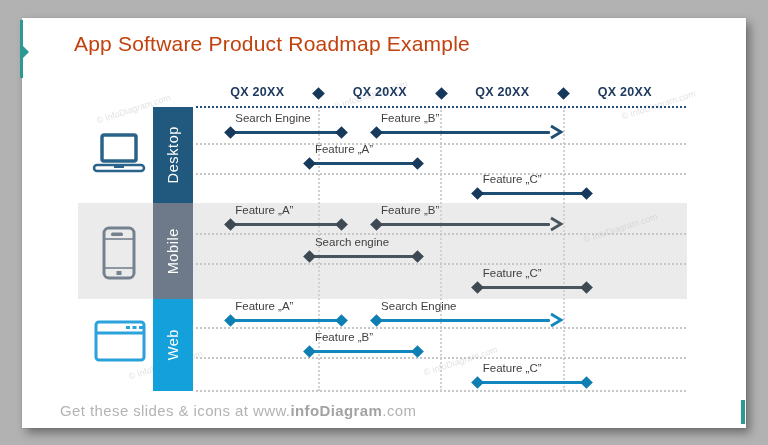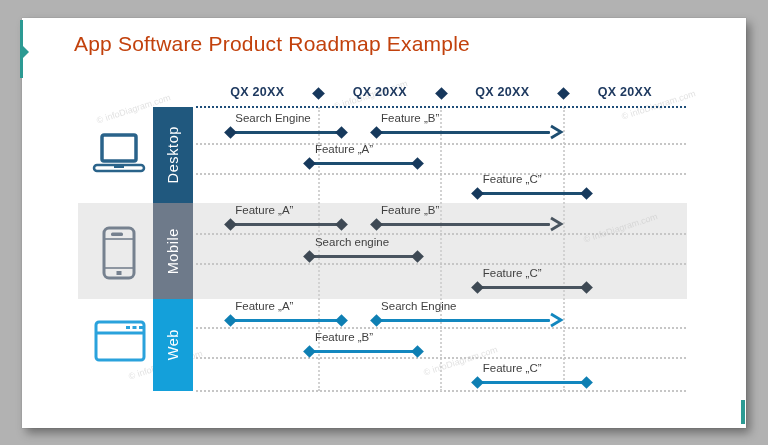--- a/index.html
+++ b/index.html
@@ -166,14 +166,15 @@
         <div class="bar-diamond" style="left: 104.525px; background: rgb(14, 127, 179);"></div>
       </div>
       <div class="watermark" style="left: 73px; top: 86px;">© infoDiagram.com</div>
       <div class="watermark" style="left: 310px; top: 72px;">© infoDiagram.com</div>
       <div class="watermark" style="left: 598px; top: 82px;">© infoDiagram.com</div>
       <div class="watermark" style="left: 560px; top: 205px;">© infoDiagram.com</div>
       <div class="watermark" style="left: 400px; top: 338px;">© infoDiagram.com</div>
       <div class="watermark" style="left: 105px; top: 342px;">© infoDiagram.com</div>
     </div>
 
+  <div class="footer"><span>Get these slides &amp; icons at www.</span><b>infoDiagram</b><span>.com</span></div>
   <div class="corner-teal"></div>
 </div>
 
 </body></html>

